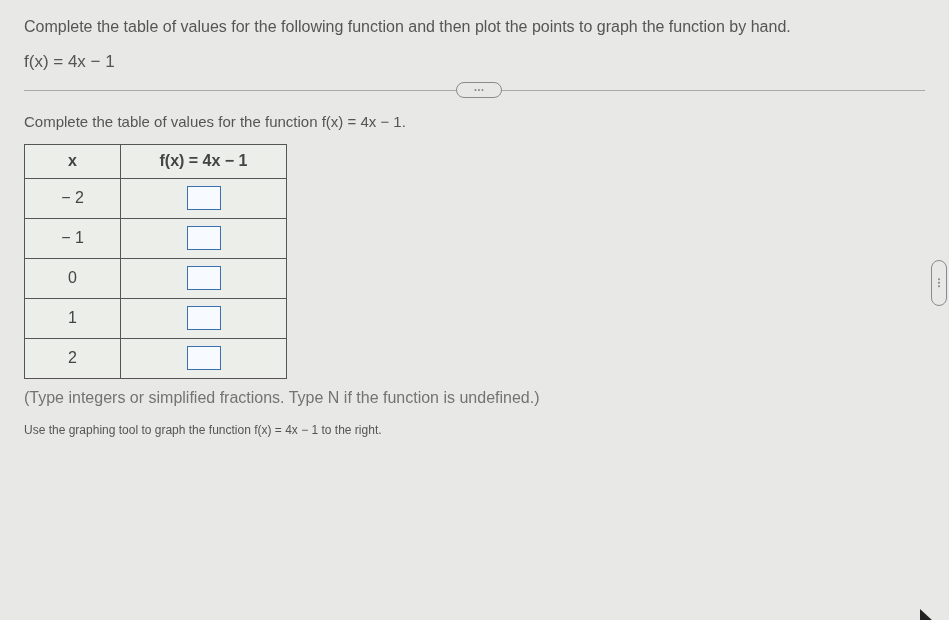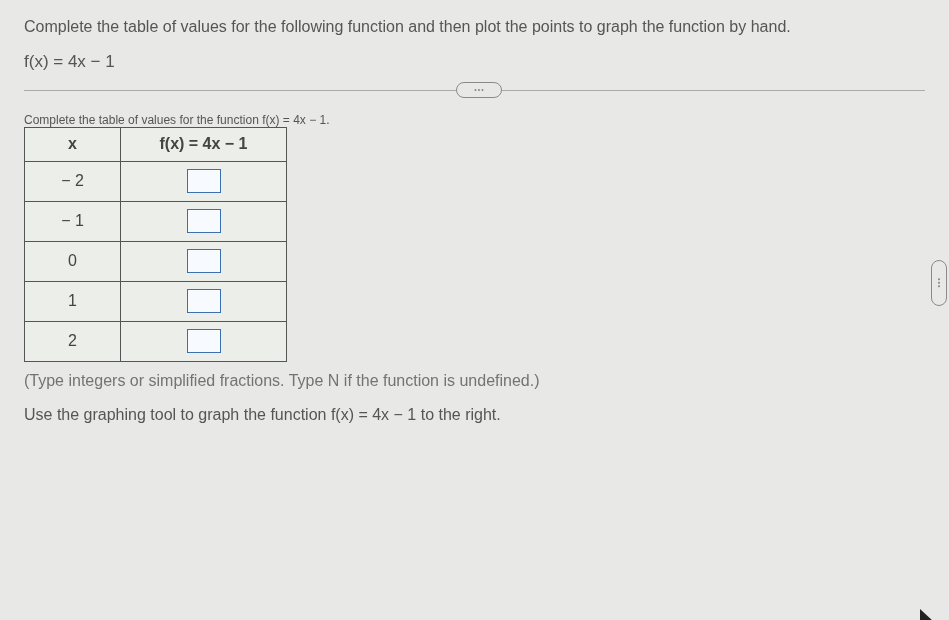--- a/index.html
+++ b/index.html
@@ -62,21 +62,22 @@
       display: flex;
       align-items: center;
       justify-content: center;
       font-size: 7px;
       color: #888;
       writing-mode: vertical-rl;
       cursor: ew-resize;
       letter-spacing: 1px;
     }
     .sub-instruction {
-      font-size: 12px;
+      font-size: 15px;
+      margin-bottom: 14px;
       color: #555;
     }
     table.values {
       border-collapse: collapse;
       margin-bottom: 10px;
       background: #eceee9;
     }
     table.values th, table.values td {
       border: 1.5px solid #555;
       text-align: center;
@@ -100,21 +101,21 @@
       background: #f7fbff;
       vertical-align: middle;
       cursor: text;
     }
     .hint-text {
       font-size: 16px;
       color: #737373;
       margin-bottom: 16px;
     }
     .graph-instruction {
-      font-size: 16px;
+      font-size: 12px;
       color: #555;
     }
     .cursor-arrow {
       position: absolute;
       right: 30px;
       bottom: 12px;
       width: 0;
       height: 0;
     }
     .cursor-arrow svg { display: block; }

